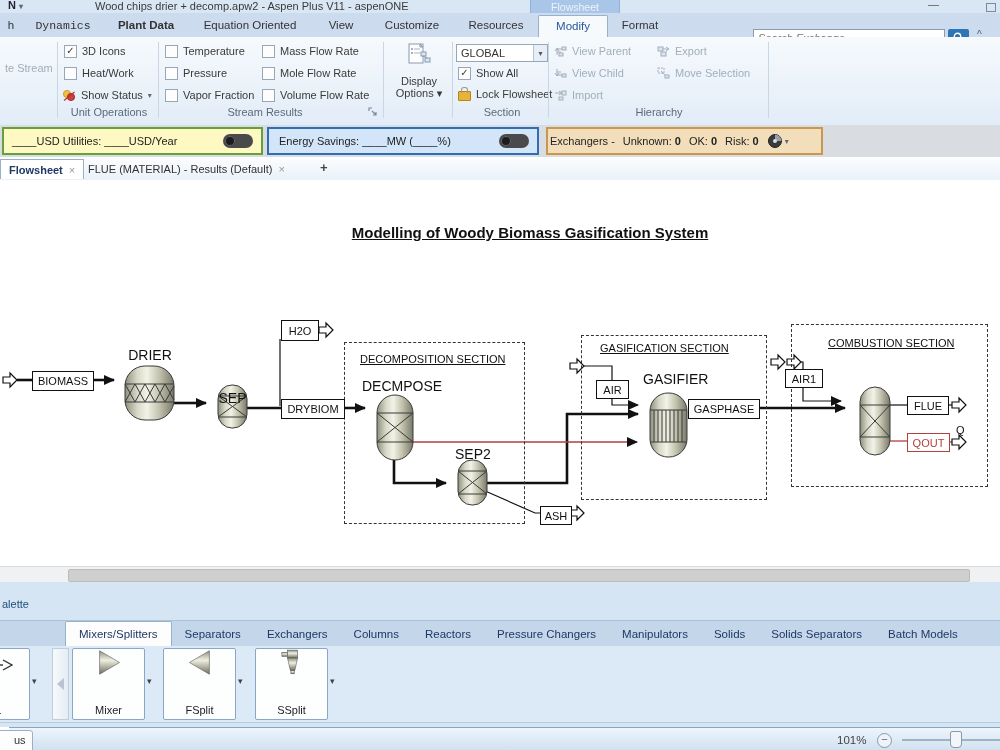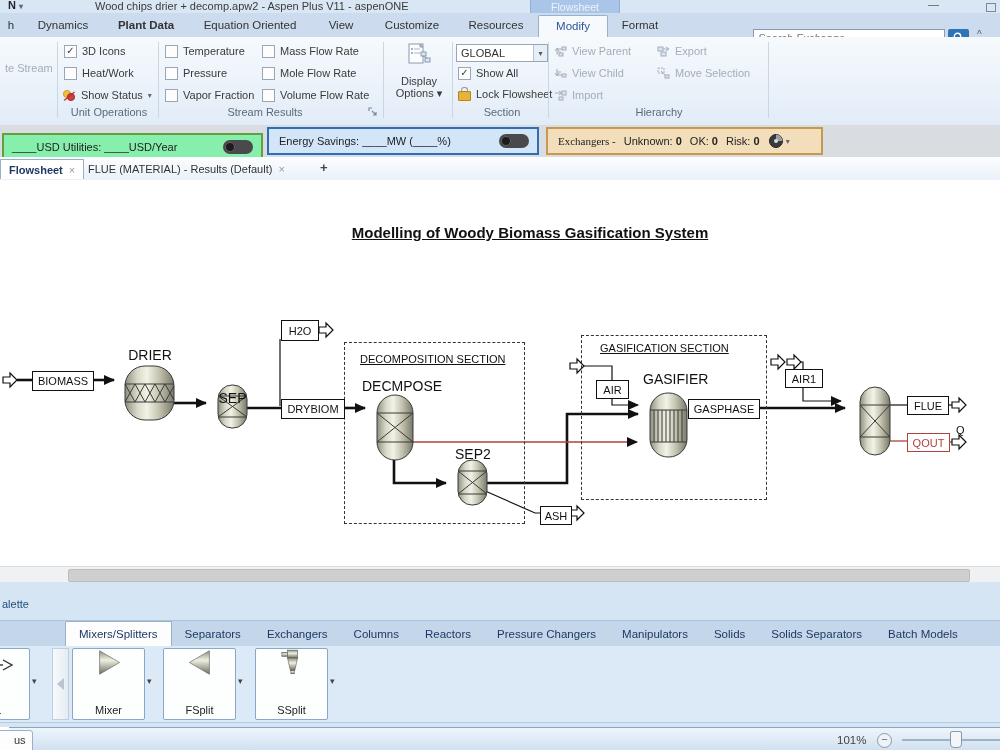--- a/index.html
+++ b/index.html
@@ -39,21 +39,21 @@
   .combo{width:90px;height:16px;background:#fff;border:1px solid #98a6b6;display:flex;align-items:center;}
   .combo .ctext{flex:1;padding-left:4px;}
   .combo .cbtn{width:13px;height:100%;background:#e8eef6;border-left:1px solid #b7c3d2;
     display:flex;align-items:center;justify-content:center;font-size:8px;color:#556;}
   .lock{width:11px;height:8px;background:#e8b33a;border:1px solid #b8860b;border-radius:1px;position:relative;margin-top:4px;}
   .lock::before{content:"";position:absolute;top:-5px;left:1.5px;width:5px;height:5px;
     border:1.5px solid #999;border-bottom:none;border-radius:3px 3px 0 0;}
   
   .infobar{left:0;top:125px;width:1000px;height:32px;background:#d9dde1;}
   .panel{top:2px;height:24px;display:flex;align-items:center;font-size:11px;color:#222;}
-  .panel.green{background:#86efac;border:2px solid #66a03e;margin-top:6px;}
+  .panel.green{background:#fef9c3;border:2px solid #66a03e;}
   .panel.blue{background:#d3e5f8;border:2px solid #2f6db5;}
   .panel.tan{background:#f3debb;border:2px solid #c9974d;}
   .toggle{width:30px;height:14px;border-radius:7px;background:#4a4a4c;position:relative;flex:0 0 auto;}
   .toggle::before{content:"";position:absolute;left:2px;top:2px;width:10px;height:10px;border-radius:50%;background:#1c1c1e;box-shadow:inset 0 0 0 1px #666;}
   .num{font-weight:bold;}
   
   .doctabs{left:0;top:157px;width:1000px;height:23px;background:linear-gradient(#fcfdfe,#e9f1f9);border-bottom:2px solid #5b88c4;}
   .dtab{top:2px;height:19px;display:flex;align-items:center;gap:6px;padding:0 8px;font-size:11px;}
   .dtab.active{background:#fff;border:1px solid #9ab0c8;border-bottom:none;font-weight:bold;color:#1f3864;}
   .dclose{color:#999;font-size:11px;font-weight:normal;}
@@ -107,21 +107,21 @@
   <div class="a titlebar">
     <span class="a quick"><span>N</span> <span class="dd">▾</span></span>
     <span class="a apptitle">Wood chips drier + decomp.apw2 - Aspen Plus V11 - aspenONE</span>
     <span class="a ctxtab">Flowsheet</span>
     <span class="a winmin">—</span>
     <span class="a winbox"></span>
   </div>
 
   <div class="a tabstrip">
     <span class="a rtab" style="left:0;width:22px;">h</span>
-    <span class="a rtab" style="left:22px;width:82px;">Dynamics</span>
+    <span class="a rtab" style="left:22px;width:82px;font-family:Liberation Mono, monospace;">Dynamics</span>
     <span class="a rtab" style="left:104px;width:84px;font-weight:bold;">Plant Data</span>
     <span class="a rtab" style="left:188px;width:124px;">Equation Oriented</span>
     <span class="a rtab" style="left:312px;width:58px;">View</span>
     <span class="a rtab" style="left:370px;width:84px;">Customize</span>
     <span class="a rtab" style="left:454px;width:84px;">Resources</span>
     <span class="a rtab active" style="left:538px;width:68px;">Modify</span>
     <span class="a rtab" style="left:606px;width:68px;">Format</span>
     <span class="a searchwrap">
       <input type="text" placeholder="Search Exchange" style="">
     </span>
@@ -288,21 +288,21 @@
   <div class="a infobar">
     <div class="a panel green" style="left:2px;width:257px;">
       <span style="padding-left:8px;">____USD   Utilities: ____USD/Year</span>
       <span class="toggle" style="margin-left:auto;margin-right:8px;"></span>
     </div>
     <div class="a panel blue" style="left:267px;width:268px;">
       <span style="padding-left:10px;">Energy Savings: ____MW    (____%)</span>
       <span class="toggle" style="margin-left:auto;margin-right:8px;"></span>
     </div>
     <div class="a panel tan" style="left:546px;width:273px;gap:8px;">
-      <span style="padding-left:10px;font-family:Liberation Serif, serif;">Exchangers -</span>
+      <span style="padding-left:2px;">Exchangers -</span>
       <span><span>Unknown:</span> <span class="num">0</span></span>
       <span><span>OK:</span> <span class="num">0</span></span>
       <span><span>Risk:</span> <span class="num">0</span></span>
       <svg width="16" height="16" viewBox="0 0 16 16">
         <circle cx="8" cy="8" r="6.5" fill="#3a3a3a" stroke="#222"></circle>
         <path d="M8 1.5 A6.5 6.5 0 0 1 14.5 8 L8 8 Z" fill="#9aa0a8"></path>
         <circle cx="8" cy="8" r="2" fill="#d9dde2"></circle>
       </svg>
       <span class="dd" style="margin-left:-6px;">▾</span>
     </div>
@@ -419,20 +419,23 @@
     </svg>
 
     <div class="a fstitle">Modelling of Woody Biomass Gasification System</div>
 
     <div class="a sect" style="left:344px;top:162px;width:179px;height:180px;">
       <span class="sectlabel" style="left:15px;top:10px;">DECOMPOSITION SECTION</span>
     </div>
     <div class="a sect" style="left:581px;top:155px;width:184px;height:163px;">
       <span class="sectlabel" style="left:18px;top:6px;">GASIFICATION SECTION</span>
     </div>
+    <div class="a sect" style="left:791px;top:144px;width:195px;height:161px;">
+      <span class="sectlabel" style="left:36px;top:12px;">COMBUSTION SECTION</span>
+    </div>
 
     <div class="a ulabel" style="left:125px;top:167px;width:50px;">DRIER</div>
     <div class="a ulabel" style="left:218px;top:182px;width:29px;margin-top:28px;">SEP</div>
     <div class="a ulabel" style="left:362px;top:198px;width:60px;">DECMPOSE</div>
     <div class="a ulabel" style="left:455px;top:266px;width:34px;">SEP2</div>
     <div class="a ulabel" style="left:643px;top:191px;width:50px;">GASIFIER</div>
 
     <div class="a sbox" style="left:32px;top:191px;width:60px;height:18px;">BIOMASS</div>
     <div class="a sbox" style="left:281px;top:140px;width:36px;height:19px;">H2O</div>
     <div class="a sbox" style="left:281px;top:219px;width:62px;height:18px;">DRYBIOM</div>

